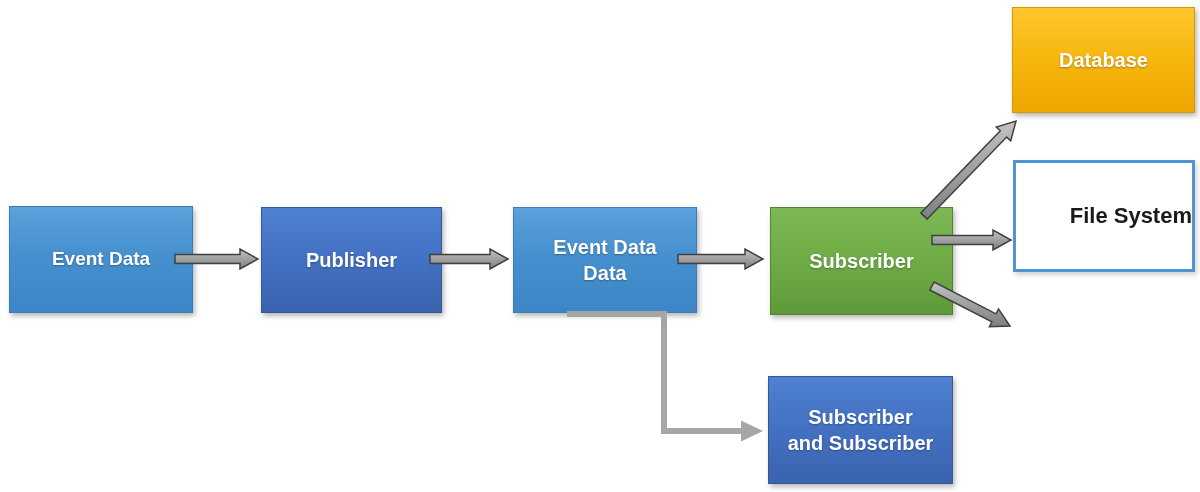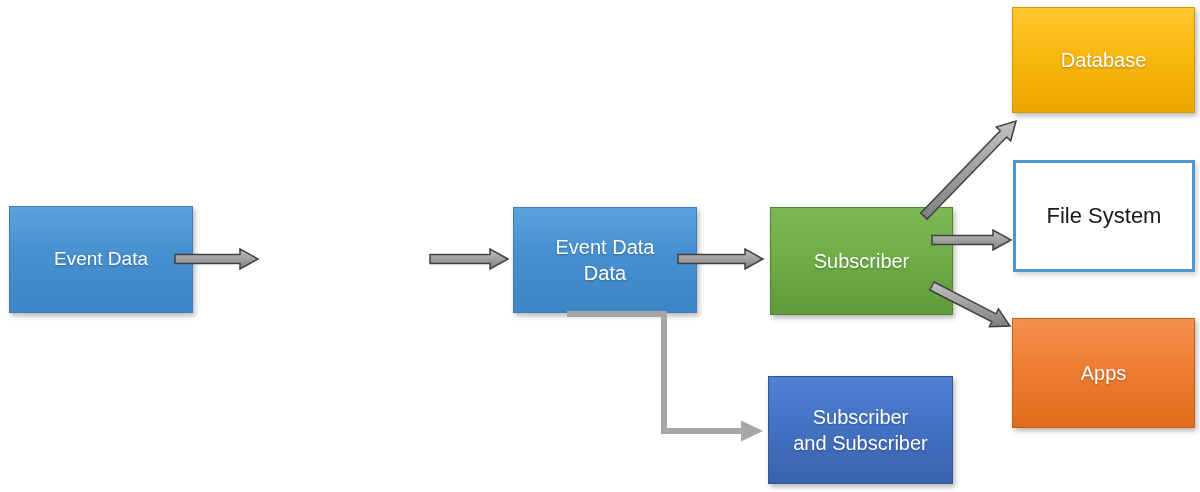--- a/index.html
+++ b/index.html
@@ -10,21 +10,21 @@
     background: #ffffff;
     font-family: "Liberation Sans", sans-serif;
     overflow: hidden;
   }
   .node {
     position: absolute;
     display: flex;
     align-items: center;
     justify-content: center;
     text-align: center;
-    font-weight: normal;
+    font-weight: bold;
     font-size: 20px;
     color: #ffffff;
     text-shadow: 0 1px 2px rgba(0,0,0,0.30);
     box-shadow: 2px 3px 5px rgba(0,0,0,0.28);
     box-sizing: border-box;
     line-height: 1.3;
     z-index: 1;
   }
   .lbl { display: inline-block; }
 
@@ -55,20 +55,21 @@
     border: 1px solid #d09a00;
   }
   .n-filesystem {
     left: 1013px; top: 160px; width: 182px; height: 112px;
     background: #ffffff;
     border: 3px solid #4e95d3;
     color: #1a1a1a;
     text-shadow: none;
     font-size: 22px;
     box-shadow: 2px 3px 5px rgba(0,0,0,0.18);
+    justify-content: flex-end;
   }
   .n-apps {
     left: 1012px; top: 318px; width: 183px; height: 110px;
     background: linear-gradient(180deg, #f2914f 0%, #ed7d31 45%, #e06c1c 100%);
     border: 1px solid #c55f14;
   }
   .n-subpub {
     left: 768px; top: 376px; width: 185px; height: 108px;
     background: linear-gradient(180deg, #4f80d2 0%, #4472c4 45%, #3a63ae 100%);
     border: 1px solid #35598f;
@@ -84,40 +85,40 @@
 </style>
 </head>
 <body>
 
 <div class="canvas">
 
   <div class="node n-eventdata">
     <span class="lbl">Event Data</span>
   </div>
 
+  <div class="node n-publisher">
+    <span class="lbl">Publisher</span>
+  </div>
 
   <div class="node n-eds">
     <span class="lbl"><span>Event Data</span><br><span>Data</span></span>
   </div>
 
   <div class="node n-subscriber">
     <span class="lbl">Subscriber</span>
   </div>
 
   <div class="node n-database">
     <span class="lbl">Database</span>
   </div>
 
   <div class="node n-filesystem">
     <span class="lbl">File System</span>
   </div>
 
-  <div class="node n-apps">
-    <span class="lbl">Apps</span>
-  </div>
 
   <div class="node n-subpub">
     <span class="lbl"><span>Subscriber</span><br><span>and Subscriber</span></span>
   </div>
 
   <svg class="arrow-layer" viewBox="0 0 1200 492" xmlns="http://www.w3.org/2000/svg">
     <defs>
       <linearGradient id="arrowGrad" x1="0" y1="0" x2="0" y2="1">
         <stop offset="0" stop-color="#c2c2c2"></stop>
         <stop offset="1" stop-color="#7f7f7f"></stop>

